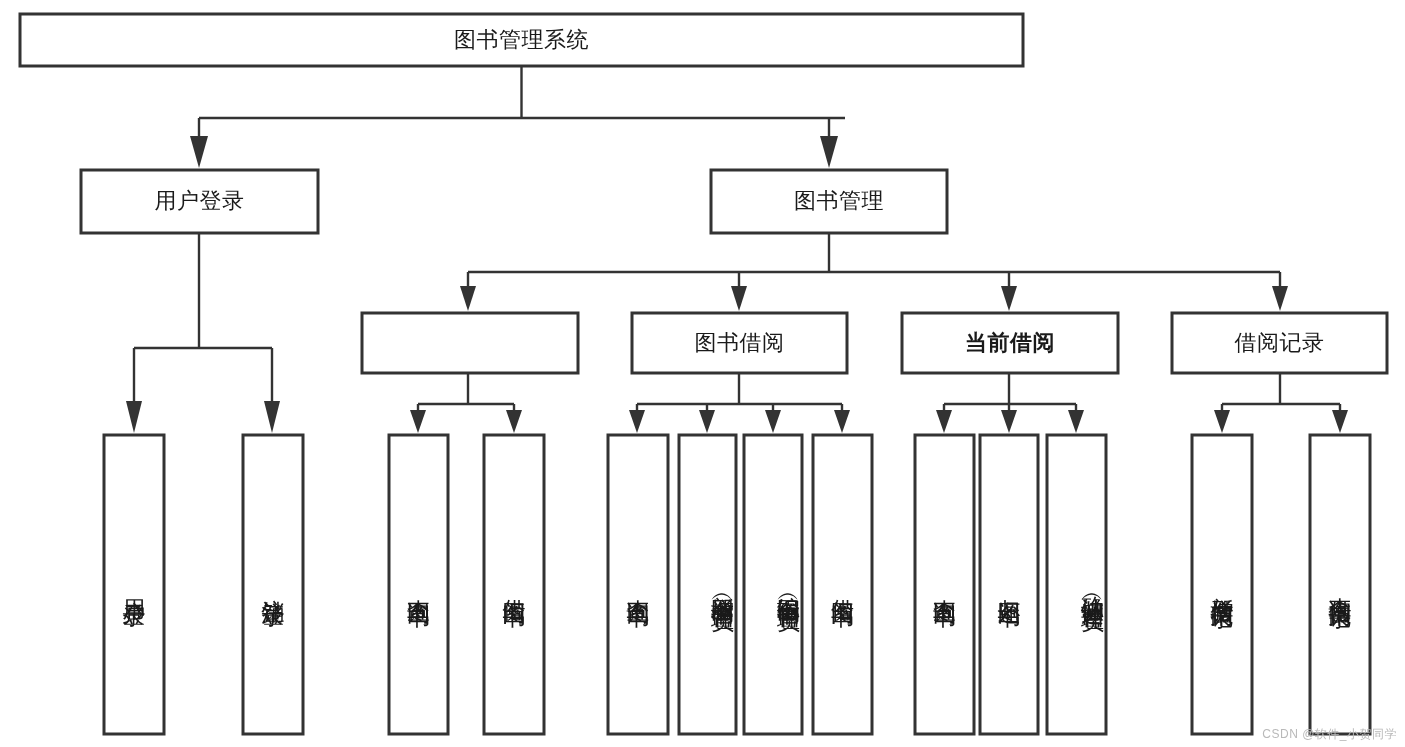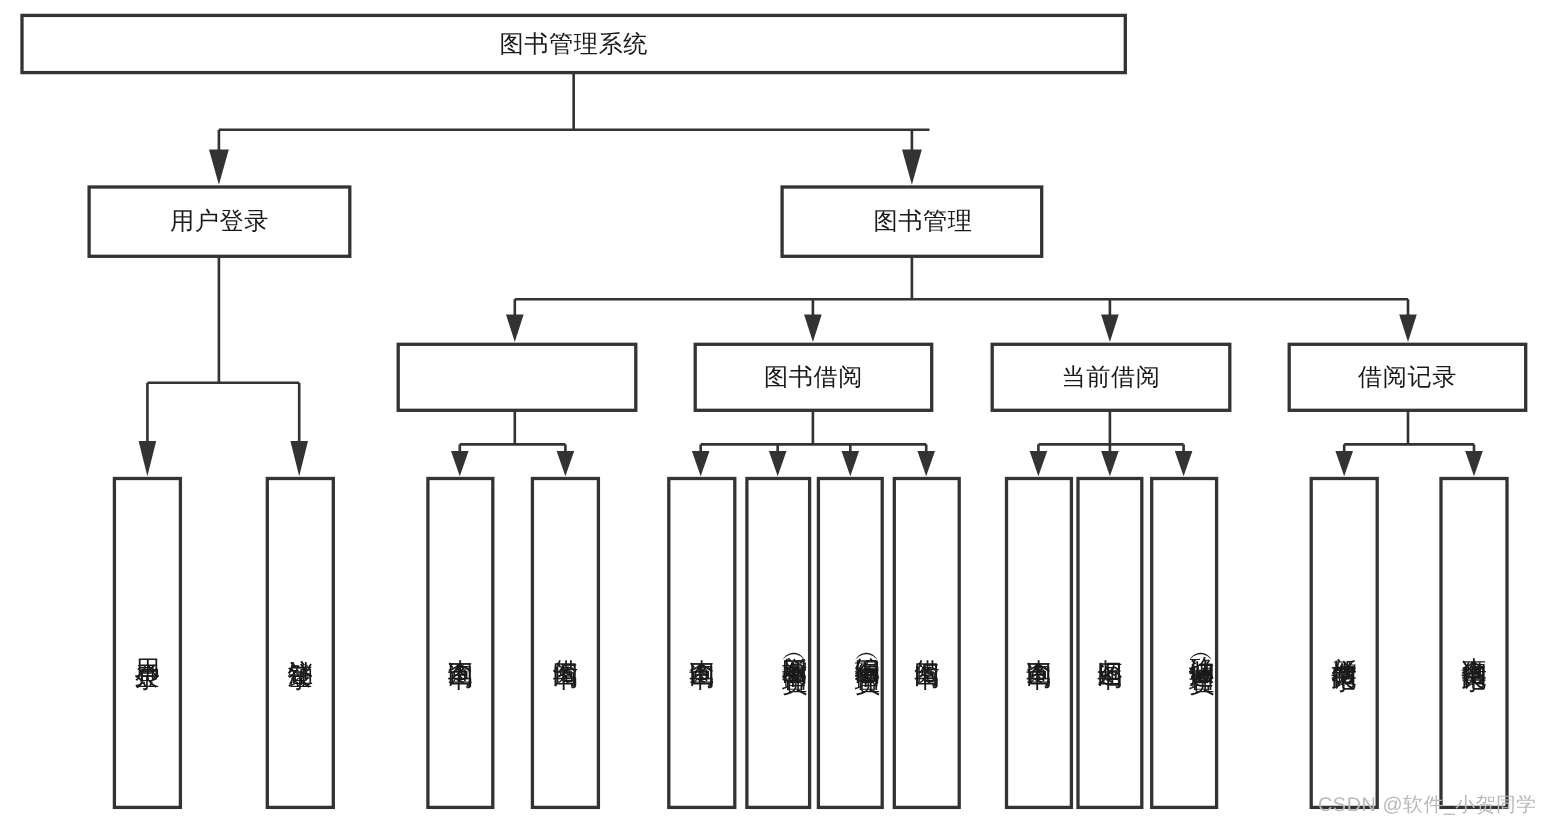--- a/index.html
+++ b/index.html
@@ -62,21 +62,21 @@
     writing-mode: vertical-rl;
     text-orientation: upright;
     font-size: 23px;
     line-height: 1.18;
     letter-spacing: 2px;
   }
   .watermark {
     position: absolute;
     right: 8px;
     bottom: 4px;
-    font-size: 18px;
+    font-size: 12px;
     color: #b9b9b9;
     font-family: "Liberation Sans", "DejaVu Sans", sans-serif;
     white-space: nowrap;
     letter-spacing: 0.5px;
   }
 </style>
 </head>
 <body>
 
 <div id="diagram-root">
@@ -184,21 +184,21 @@
 
   <div class="node-label horizontal" style="left:20px; top:14px; width:1003px; height:52px;">图书管理系统</div>
 
   <div class="node-label horizontal" style="left:81px; top:170px; width:237px; height:63px;">用户登录</div>
 
   <div class="node-label horizontal" style="left:711px; top:170px; width:256px; height:63px;">图书管理</div>
 
 
   <div class="node-label horizontal" style="left:632px; top:313px; width:215px; height:60px;">图书借阅</div>
 
-  <div class="node-label horizontal" style="left:902px; top:313px; width:216px; height:60px;">当前借阅</div>
+  <div class="node-label horizontal" style="left:902px; top:313px; width:216px; height:60px;font-weight:bold;">当前借阅</div>
 
   <div class="node-label horizontal" style="left:1172px; top:313px; width:215px; height:60px;text-align:right;">借阅记录</div>
 
   <div class="node-label vertical" style="left:104px; top:435px; width:60px; height:299px;">用户登录</div>
 
   <div class="node-label vertical" style="left:243px; top:435px; width:60px; height:299px;">注销登录</div>
 
   <div class="node-label vertical" style="left:389px; top:435px; width:59px; height:299px;">查询图书</div>
 
   <div class="node-label vertical" style="left:484px; top:435px; width:60px; height:299px;">借阅图书</div>

